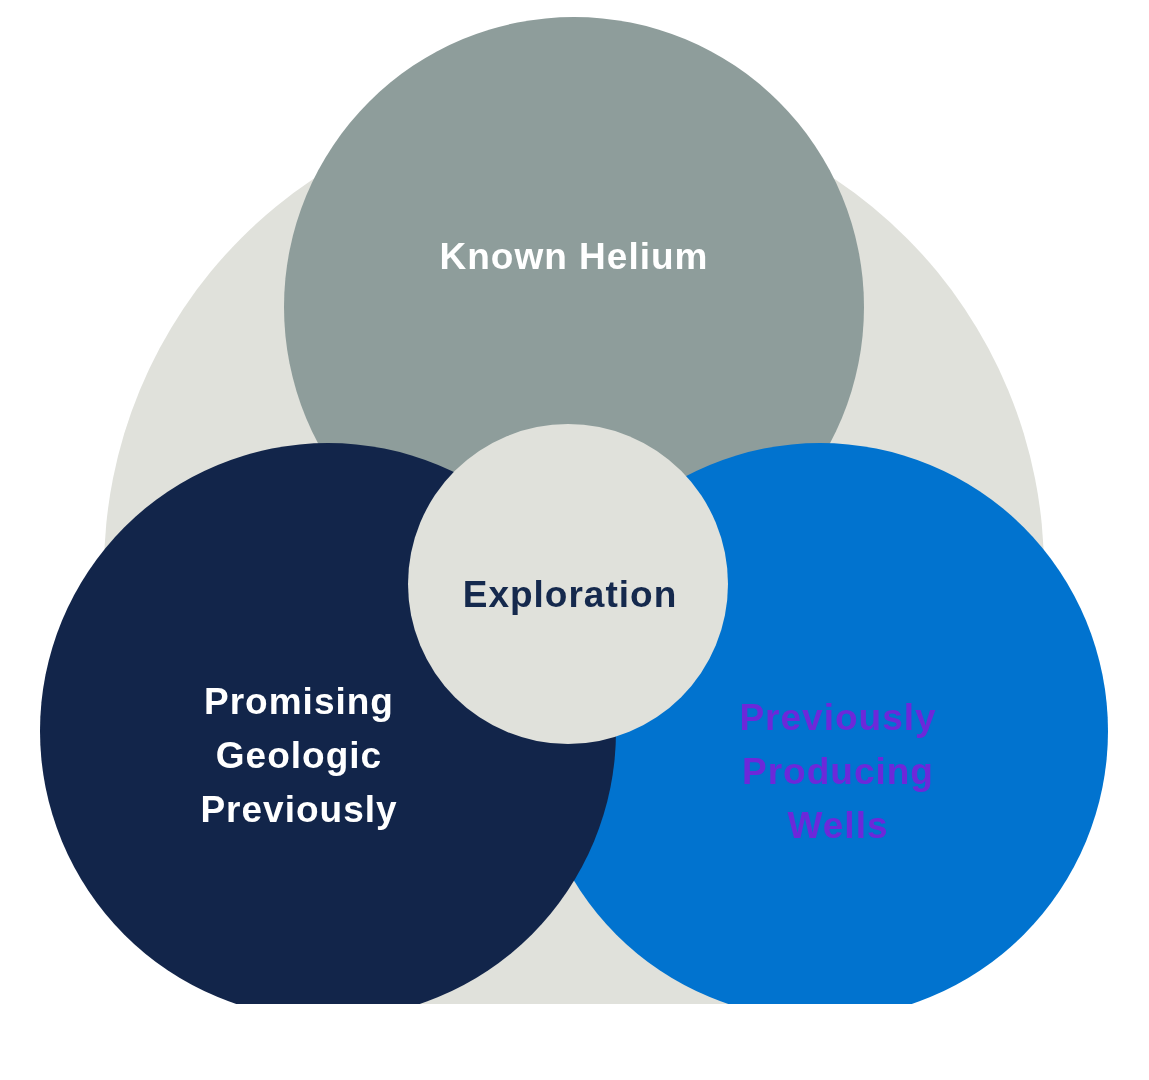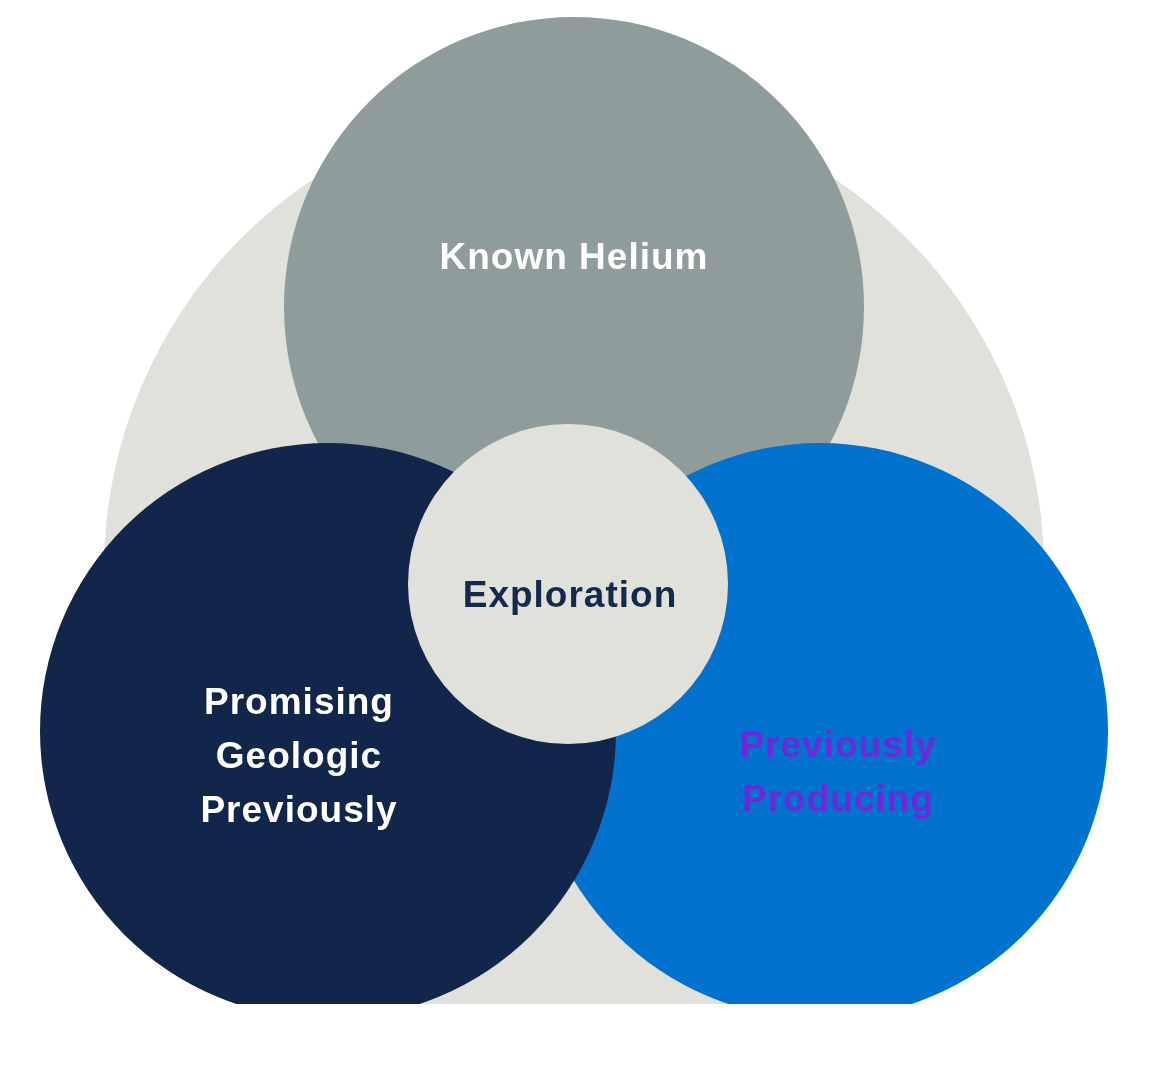--- a/index.html
+++ b/index.html
@@ -98,19 +98,20 @@
 
   <div class="label label--left" style="color: rgb(255, 255, 255);">
     <div>Promising</div>
     <div>Geologic</div>
     <div>Previously</div>
   </div>
 
   <div class="label label--right" style="color: #6d28d9;">
     <div>Previously</div>
     <div>Producing</div>
+    <div>Wells</div>
   </div>
 
   <div class="label label--center" style="color: rgb(21, 41, 77);">
     <div>Exploration</div>
   </div>
 
 </div>
 
 </body></html>

